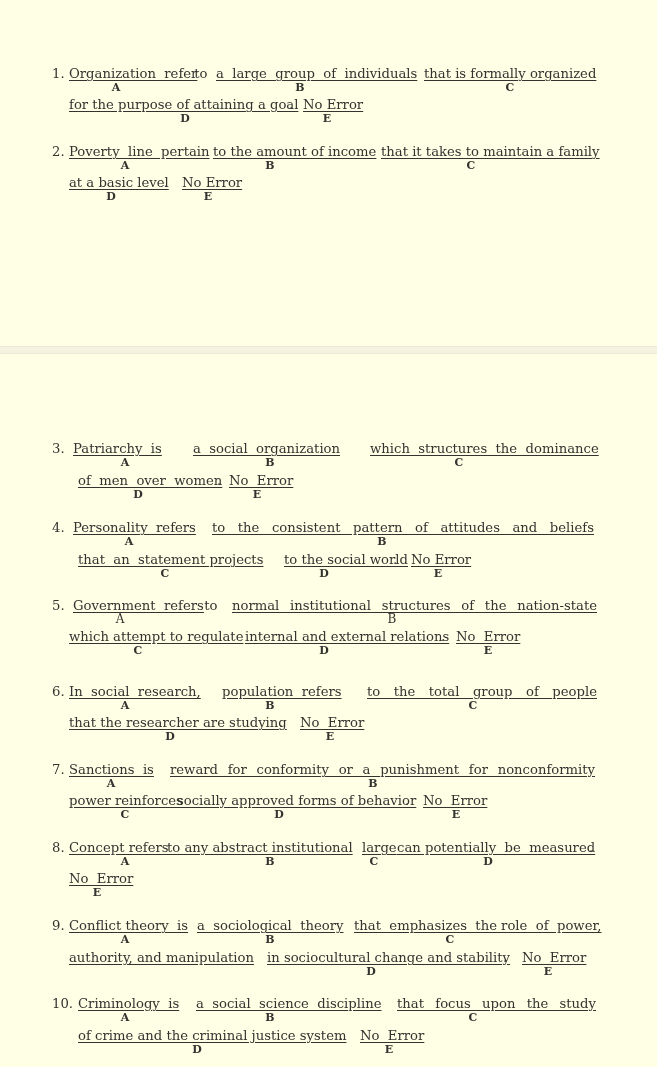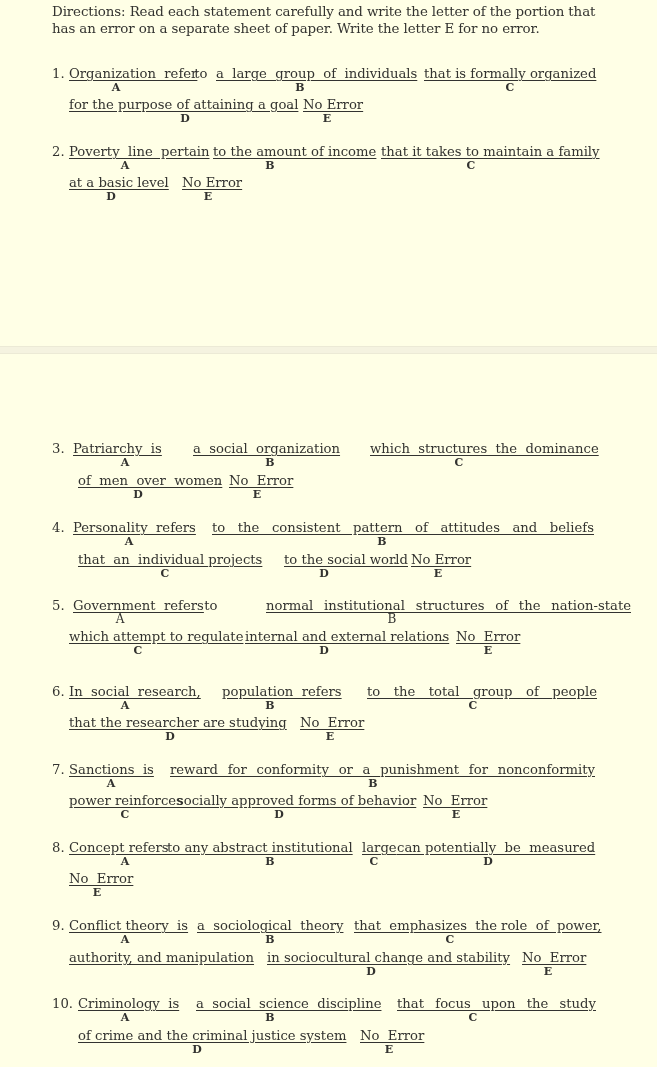--- a/index.html
+++ b/index.html
@@ -27,21 +27,20 @@
   .lbl {
     position: absolute; font-family: "DejaVu Serif", serif; font-weight: bold; font-size: 11px; line-height: 12px;
     transform: translateX(-50%);
   }
   .lbl.thin { font-weight: normal; font-size: 12px; }
 </style>
 </head>
 <body>
 
 <div class="page" id="page1">
-  <div class="directions">Directions: Read each statement carefully and write the letter of the portion that has an error on a separate sheet of paper. Write the letter E for no error.</div>
 
   <div class="q" style="top:66px;">
     <span class="num" style="left:52px;top:0;">1.</span>
     <span class="seg" style="left: 69px; top: 0px; width: 121px; white-space: pre;">Organization  refer</span>
     <span class="lbl" style="left:116px;top:16px;">A</span>
     <span class="plain" style="left: 190px; top: 0px; white-space: pre;"> to </span>
     <span class="seg" style="left: 216px; top: 0px; white-space: pre;">a  large  group  of  individuals</span>
     <span class="lbl" style="left:300px;top:16px;">B</span>
     <span class="seg" style="left: 424px; top: 0px; white-space: pre; text-align: right;">that is formally organized</span>
     <span class="lbl" style="left:510px;top:16px;">C</span>
@@ -87,35 +86,35 @@
     <span class="seg" style="left: 229px; top: 32px; white-space: pre;">No  Error</span>
     <span class="lbl" style="left:257px;top:48px;">E</span>
   </div>
 
   <div class="q" style="top:166px;">
     <span class="num" style="left:52px;top:0;">4.</span>
     <span class="seg" style="left: 73px; top: 0px; white-space: pre;">Personality  refers</span>
     <span class="lbl" style="left:129px;top:16px;">A</span>
     <span class="seg just" style="left: 212px; top: 0px; width: 382px; white-space: pre;">to  the  consistent  pattern  of  attitudes  and  beliefs</span>
     <span class="lbl" style="left:382px;top:16px;">B</span>
-    <span class="seg" style="left: 78px; top: 32px; white-space: pre;">that  an  individual projects</span>
+    <span class="seg" style="left: 78px; top: 32px; white-space: pre;">that  an  statement projects</span>
     <span class="lbl" style="left:165px;top:48px;">C</span>
     <span class="seg" style="left: 276px; top: 32px; white-space: pre; margin-left: 8px;">to the social world</span>
     <span class="plain" style="left: 393px; top: 32px; white-space: pre;">.</span>
     <span class="lbl" style="left:324px;top:48px;">D</span>
     <span class="seg" style="left: 411px; top: 32px; white-space: pre;">No Error</span>
     <span class="lbl" style="left:438px;top:48px;">E</span>
   </div>
 
   <div class="q" style="top:244px;">
     <span class="num" style="left:52px;top:0;">5.</span>
     <span class="seg" style="left: 73px; top: 0px; white-space: pre;">Government  refers</span>
     <span class="lbl thin" style="left:120px;top:15px;">A</span>
     <span class="plain" style="left: 200px; top: 0px; white-space: pre;"> to </span>
-    <span class="seg just" style="left: 232px; top: 0px; width: 365px; white-space: pre; margin-left: 34px;">normal  institutional  structures  of  the  nation-state</span>
+    <span class="seg just" style="left: 232px; top: 0px; width: 365px; white-space: pre;">normal  institutional  structures  of  the  nation-state</span>
     <span class="lbl thin" style="left:392px;top:15px;">B</span>
     <span class="seg" style="left: 69px; top: 31px; white-space: pre;">which attempt to regulate</span>
     <span class="lbl" style="left:138px;top:47px;">C</span>
     <span class="seg" style="left: 245px; top: 31px; white-space: pre;">internal and external relations</span>
     <span class="plain" style="left: 441px; top: 31px; white-space: pre;">.</span>
     <span class="lbl" style="left:324px;top:47px;">D</span>
     <span class="seg" style="left: 456px; top: 31px; white-space: pre;">No  Error</span>
     <span class="lbl" style="left:488px;top:47px;">E</span>
   </div>
 

